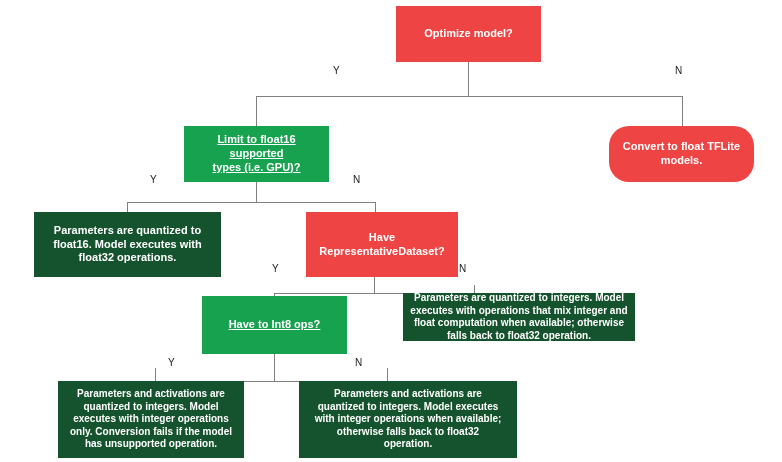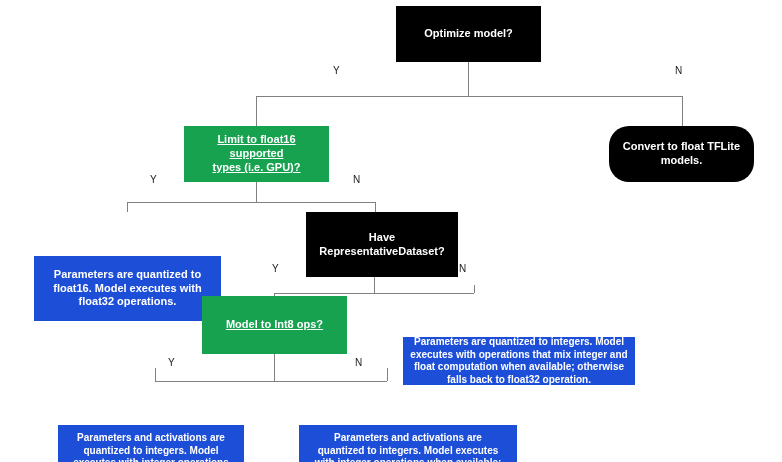--- a/index.html
+++ b/index.html
@@ -23,23 +23,23 @@
     display: flex;
     align-items: center;
     justify-content: center;
     text-align: center;
     color: #ffffff;
     font-weight: bold;
     line-height: 1.25;
     padding: 4px 6px;
     white-space: pre-line;
   }
-  .node.green-dark { background: #000000; }
+  .node.green-dark { background: #ef4444; }
   .node.green-bright { background: #16A24F; text-decoration: underline; }
-  .node.orange { background: #1d4ed8; margin-top: 44px; }
+  .node.orange { background: #14532d; }
 
   .edge {
     position: absolute;
     background: #808080;
   }
   .edge.h { height: 1px; }
   .edge.v { width: 1px; }
 
   .branch-label {
     position: absolute;
@@ -80,21 +80,21 @@
 models.</div>
       <div class="node orange" style="left: 34px; top: 212px; width: 187px; height: 65px; font-size: 11px; color: rgb(255, 255, 255);">Parameters are quantized to
 float16. Model executes with
 float32 operations.</div>
       <div class="node green-dark" style="left: 298px; top: 212px; width: 152px; height: 65px; font-size: 11px; color: rgb(255, 255, 255); margin-left: 8px;">Have
 RepresentativeDataset?</div>
       <div class="node orange" style="left: 403px; top: 293px; width: 232px; height: 48px; font-size: 10px; color: rgb(255, 255, 255);">Parameters are quantized to integers. Model
 executes with operations that mix integer and
 float computation when available; otherwise
 falls back to float32 operation.</div>
-      <div class="node green-bright" style="left: 202px; top: 296px; width: 145px; height: 58px; font-size: 11px; color: rgb(255, 255, 255);">Model to Int8 ops?</div>
+      <div class="node green-bright" style="left: 202px; top: 296px; width: 145px; height: 58px; font-size: 11px; color: rgb(255, 255, 255);">Have to Int8 ops?</div>
       <div class="node orange" style="left: 58px; top: 381px; width: 186px; height: 77px; font-size: 10px; color: rgb(255, 255, 255);">Parameters and activations are
 quantized to integers. Model
 executes with integer operations
 only. Conversion fails if the model
 has unsupported operation.</div>
       <div class="node orange" style="left: 299px; top: 381px; width: 218px; height: 77px; font-size: 10px; color: rgb(255, 255, 255);">Parameters and activations are
 quantized to integers. Model executes
 with integer operations when available;
 otherwise falls back to float32
 operation.</div>

